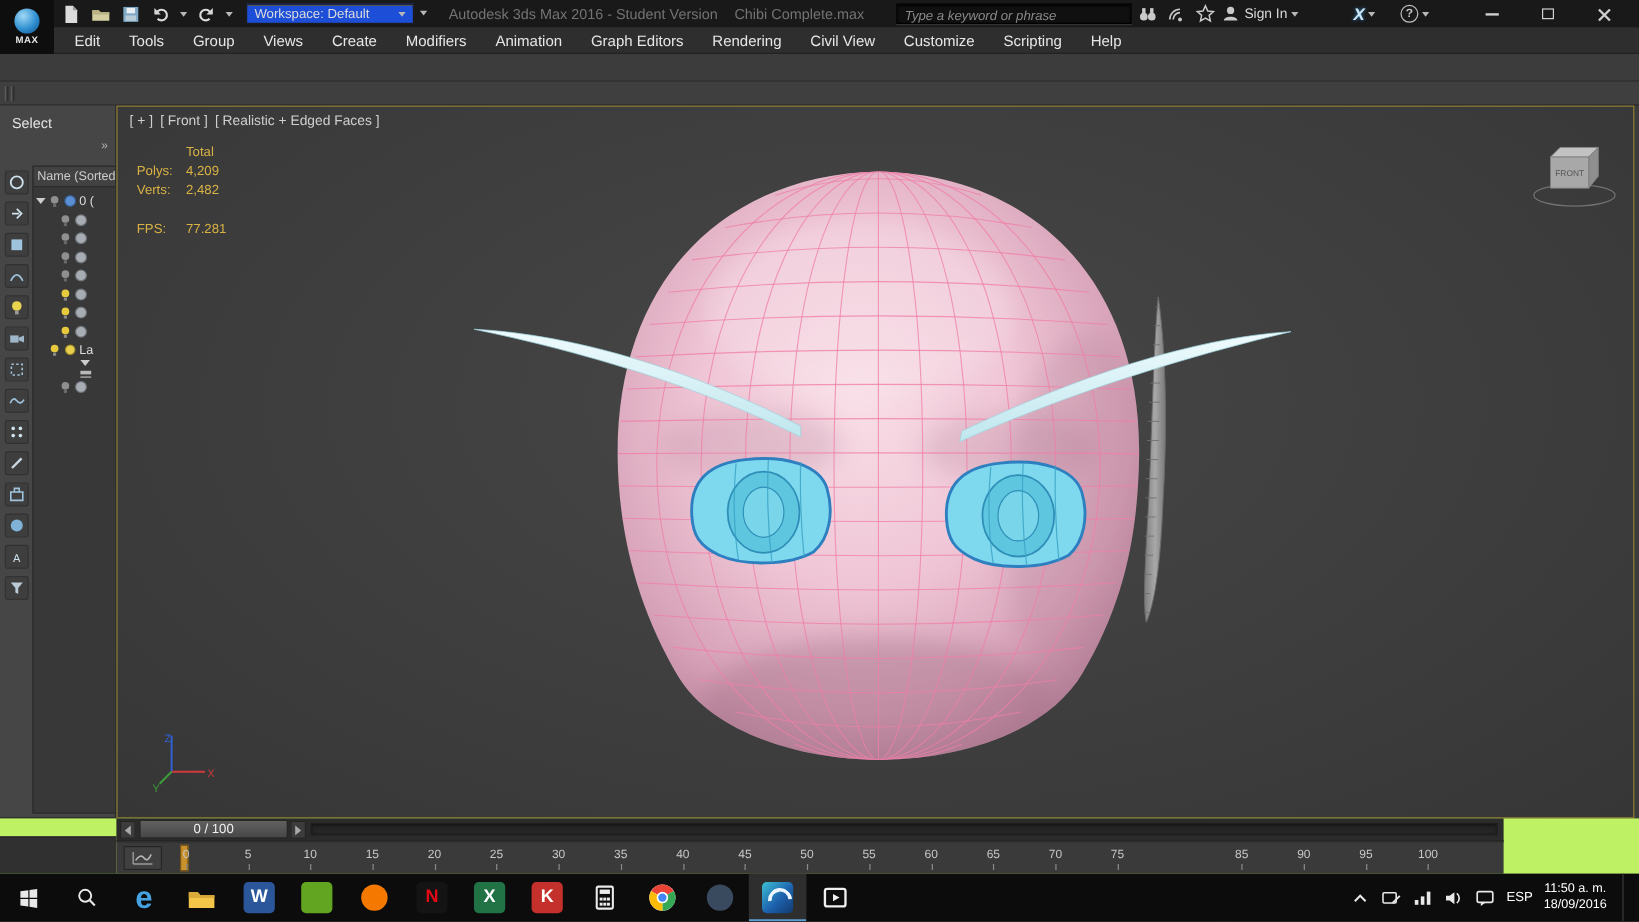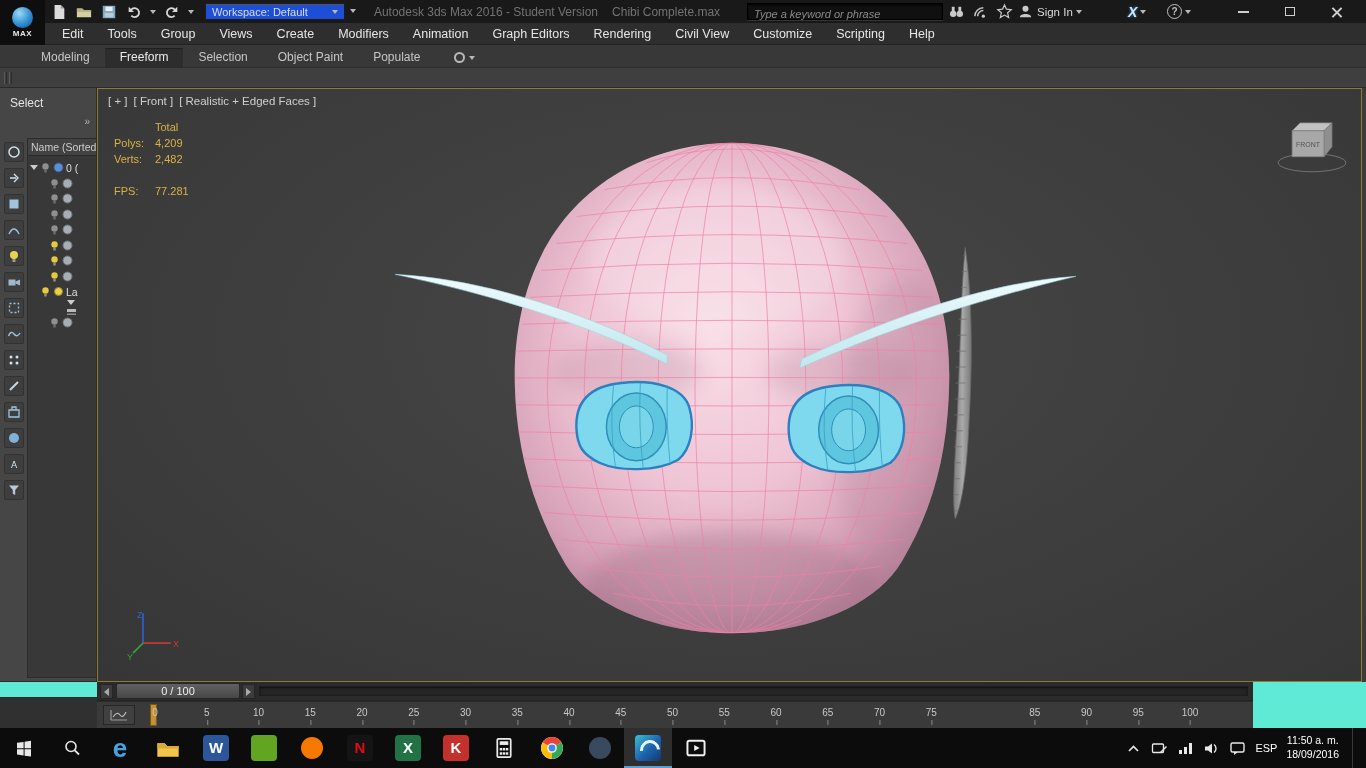--- a/index.html
+++ b/index.html
@@ -90,21 +90,21 @@
   #wire path{stroke:var(--wire-color,#f07fa8);fill:none;stroke-width:.9;opacity:.78;}
   #plane-lines line{stroke:#6f6f6f;stroke-width:.8;opacity:.9;}
   .eye-outline{fill:var(--eye-fill,#7fd9ee);stroke:var(--eye-stroke,#2e7fc0);stroke-width:2.4;}
   .eye-seam{fill:none;stroke:#38a0c4;stroke-width:1;opacity:.8;}
   .antenna{fill:url(#antGrad);stroke:#9fd4de;stroke-width:.6;}
   #vp-label{position:absolute;left:10px;top:6px;display:flex;gap:6px;font-size:11.5px;color:#cfcfcf;}
   #vp-stats{position:absolute;left:0;top:0;font-size:11px;color:var(--stats-color,#d9b245);}
   #vp-stats span{position:absolute;white-space:nowrap;}
 
   
-  #bottombars{position:absolute;left:0;top:682px;width:1366px;height:62px;background:#5eead4;}
+  #bottombars{position:absolute;left:0;top:682px;width:1366px;height:62px;background:#bef264;}
   #sliderrow{position:absolute;left:97px;top:0;width:1156px;height:19px;background:#2b2b2b;border-bottom:1px solid #242424;}
   .sl-btn{position:absolute;top:2px;width:13px;height:15px;background:#3c3c3c;border:1px solid #252525;
     display:flex;align-items:center;justify-content:center;}
   #slider-handle{position:absolute;left:19px;top:1px;width:124px;height:16px;border:1px solid #262626;border-radius:2px;
     background:linear-gradient(#616161,#474747);color:#f0f0f0;font-size:11px;display:flex;align-items:center;justify-content:center;}
   #slider-track{position:absolute;left:162px;right:5px;top:4px;height:10px;background:#252525;border:1px solid #1d1d1d;
     box-shadow:inset 0 1px 2px #111;}
   #rulerrow{position:absolute;left:97px;top:19px;width:1156px;height:27px;background:#3a3a3a;border-top:1px solid #2a2a2a;}
   #curve-btn{position:absolute;left:6px;top:3px;width:32px;height:20px;background:#404040;border:1px solid #262626;
     display:flex;align-items:center;justify-content:center;}
@@ -248,31 +248,20 @@
       <div class="menu-item">Modifiers</div>
       <div class="menu-item">Animation</div>
       <div class="menu-item">Graph Editors</div>
       <div class="menu-item">Rendering</div>
       <div class="menu-item">Civil View</div>
       <div class="menu-item">Customize</div>
       <div class="menu-item">Scripting</div>
       <div class="menu-item">Help</div>
     </div>
 
-  <div id="ribbonrow">
-      <div class="ribbon-tab">Modeling</div>
-      <div class="ribbon-tab active">Freeform</div>
-      <div class="ribbon-tab">Selection</div>
-      <div class="ribbon-tab">Object Paint</div>
-      <div class="ribbon-tab">Populate</div>
-      <div id="ribbon-opt">
-        <span class="circ"></span>
-        <span class="caret"></span>
-      </div>
-    </div>
   <div id="toolstrip">
     <span class="grip"></span>
     <span class="grip grip2"></span>
   </div>
 
   <div id="leftpanel">
     <div id="select-label">Select</div>
     <div id="panel-chevrons">»</div>
     <div id="exp-tools">
         <div class="exp-tool">

